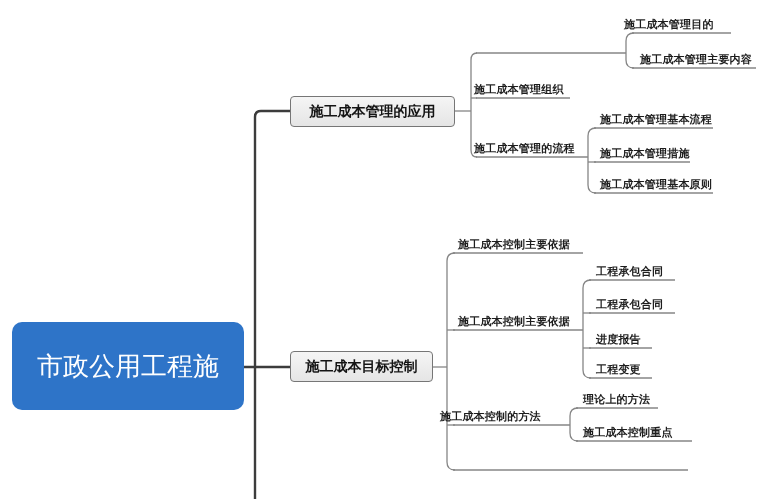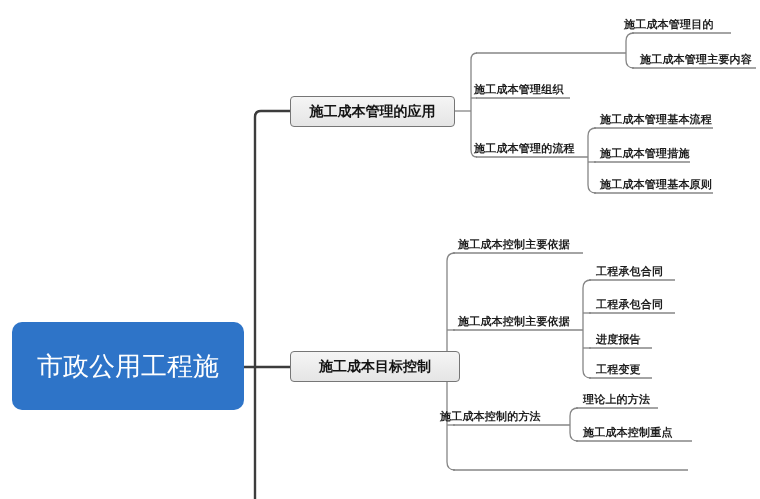--- a/index.html
+++ b/index.html
@@ -17,21 +17,21 @@
     cursor:default;
   }
   .topic-box {
     position:absolute; box-sizing:border-box;
     background:linear-gradient(#f5f5f5, #e5e5e5);
     border:1.5px solid #767676; border-radius:4px;
     display:flex; align-items:center; justify-content:center;
     font-size:14px; font-weight:700; color:#141414; white-space:nowrap;
   }
   .box-1 { left:290px; top:96px;  width:165px; height:31px; }
-  .box-2 { left:290px; top:351px; width:170px; height:31px; }
+  .box-2 { left:290px; top:351px; width:143px; height:31px; }
   .lbl {
     position:absolute; font-size:11px; font-weight:700; color:#1d1d1d;
     white-space:nowrap; letter-spacing:0.2px; line-height:13px; cursor:default;
   }
 </style>
 </head>
 <body>
 
 <div id="canvas">
 

